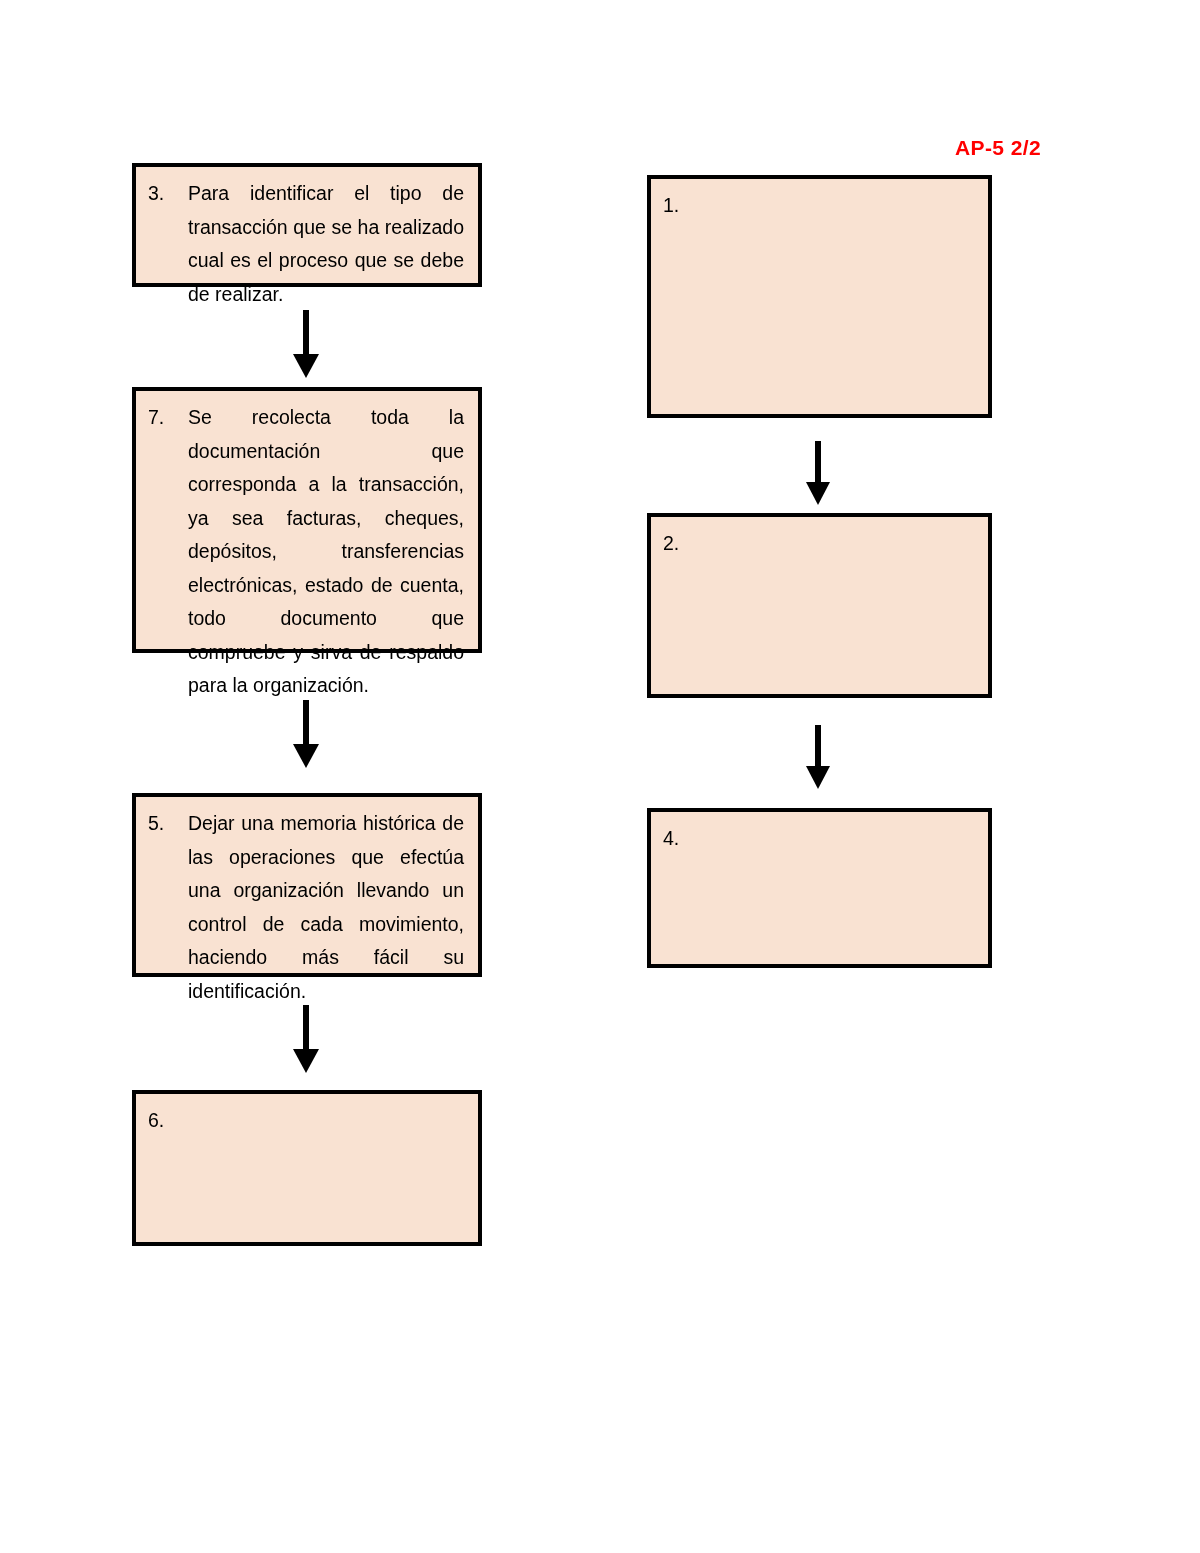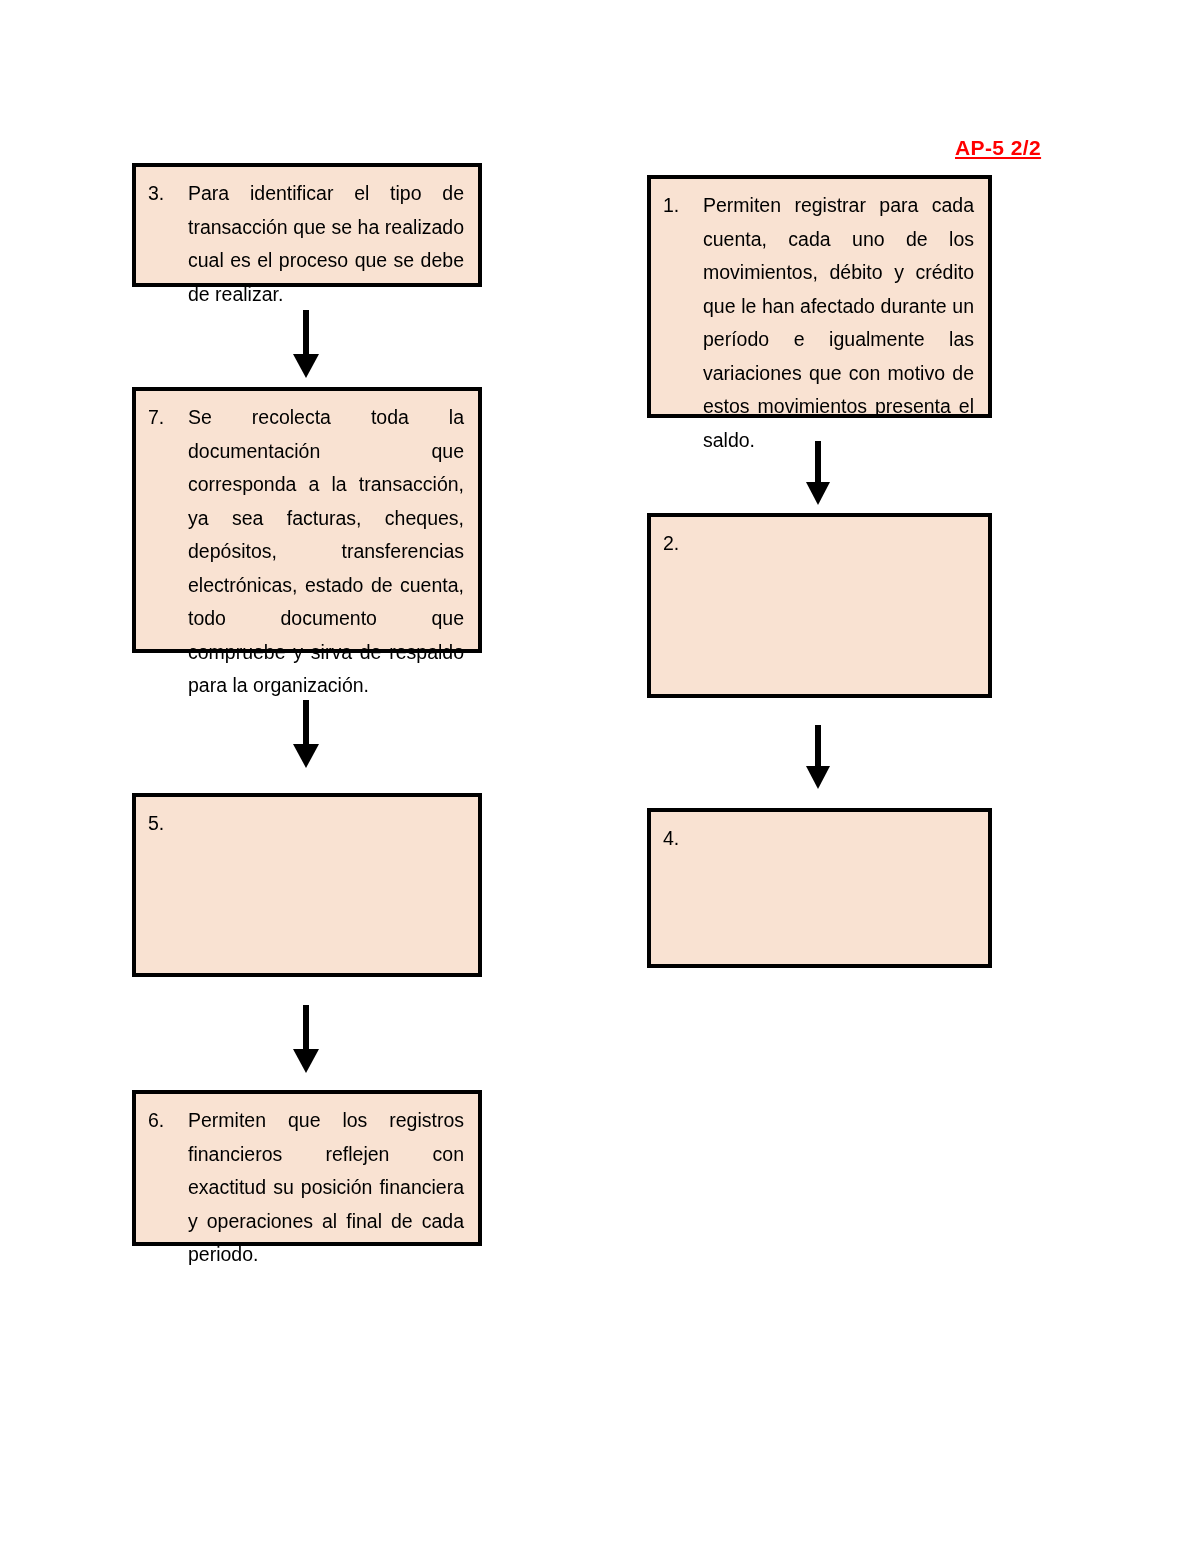--- a/index.html
+++ b/index.html
@@ -24,21 +24,20 @@
   
   .doc-code {
     position: absolute;
     left: 955px;
     top: 136px;
     font-size: 21px;
     font-weight: bold;
     color: #FF0000;
     letter-spacing: 0.4px;
     white-space: nowrap;
-    text-decoration: underline;
   }
 
   
   .flow-box {
     position: absolute;
     box-sizing: border-box;
     background: #F9E2D2;
     border: 4px solid #000000;
     padding: 10px 14px 10px 12px;
   }
@@ -120,41 +119,40 @@
   <div class="arrow" id="arrow-7-5">
     <svg width="34" height="68" viewBox="0 0 34 68" aria-hidden="true">
       <rect x="14" y="0" width="6" height="48" fill="#000000"></rect>
       <polygon points="4,44 30,44 17,68" fill="#000000"></polygon>
     </svg>
   </div>
 
   <div class="flow-box" id="box-5">
     <div class="box-row">
       <span class="box-num">5.</span>
+      <span class="box-text">Dejar una memoria histórica de las operaciones que efectúa una organización llevando un control de cada movimiento, haciendo más fácil su identificación.</span>
     </div>
   </div>
 
   <div class="arrow" id="arrow-5-6">
     <svg width="34" height="68" viewBox="0 0 34 68" aria-hidden="true">
       <rect x="14" y="0" width="6" height="48" fill="#000000"></rect>
       <polygon points="4,44 30,44 17,68" fill="#000000"></polygon>
     </svg>
   </div>
 
   <div class="flow-box" id="box-6">
     <div class="box-row">
       <span class="box-num">6.</span>
-      <span class="box-text">Permiten que los registros financieros reflejen con exactitud su posición financiera y operaciones al final de cada periodo.</span>
     </div>
   </div>
 
   <div class="flow-box" id="box-1">
     <div class="box-row">
       <span class="box-num">1.</span>
-      <span class="box-text">Permiten registrar para cada cuenta, cada uno de los movimientos, débito y crédito que le han afectado durante un período e igualmente las variaciones que con motivo de estos movimientos presenta el saldo.</span>
     </div>
   </div>
 
   <div class="arrow" id="arrow-1-2">
     <svg width="34" height="64" viewBox="0 0 34 64" aria-hidden="true">
       <rect x="14" y="0" width="6" height="45" fill="#000000"></rect>
       <polygon points="5,41 29,41 17,64" fill="#000000"></polygon>
     </svg>
   </div>
 

